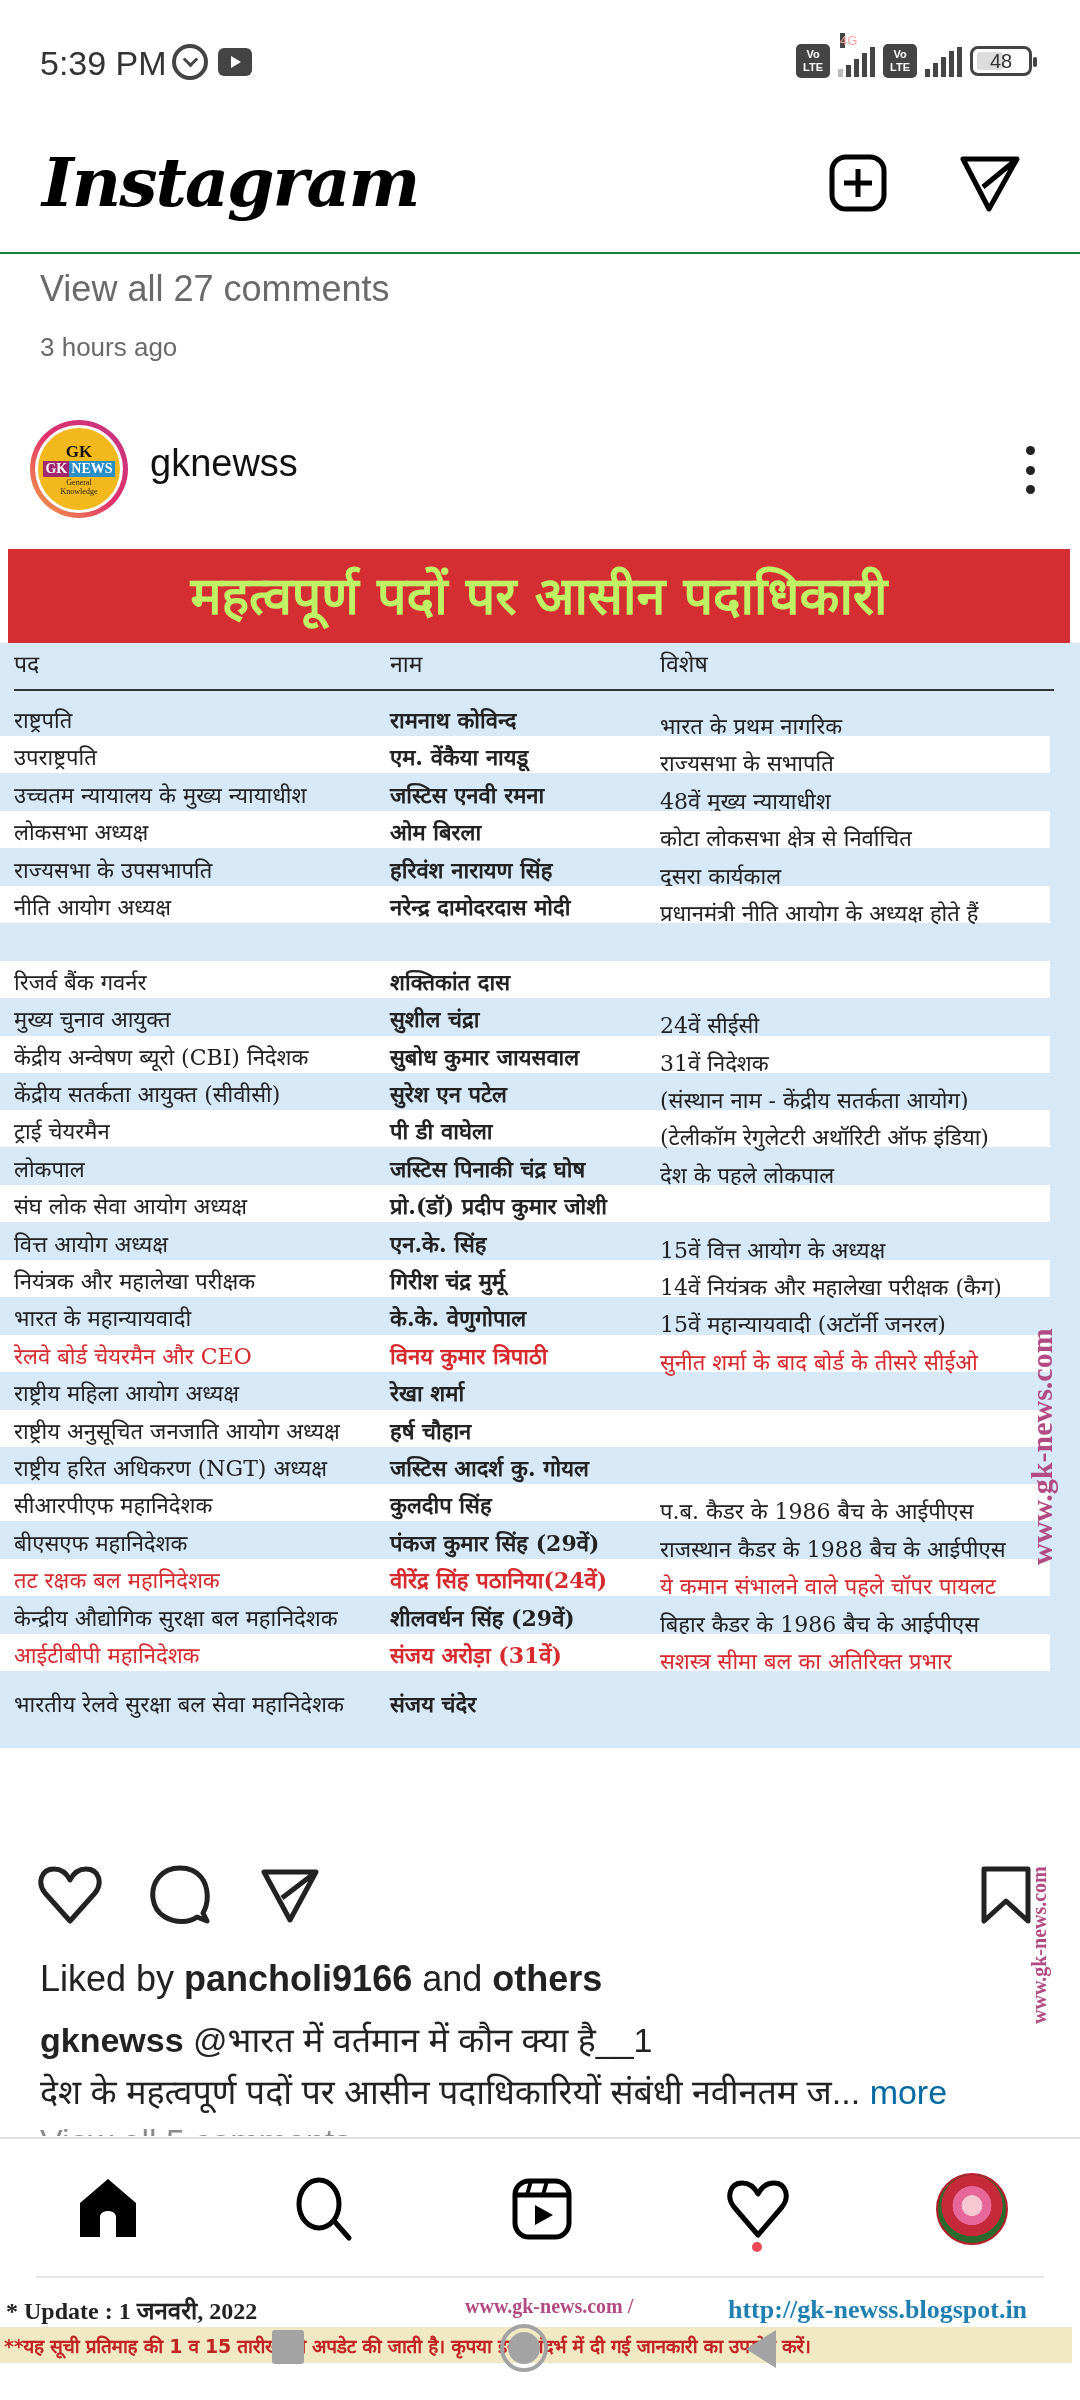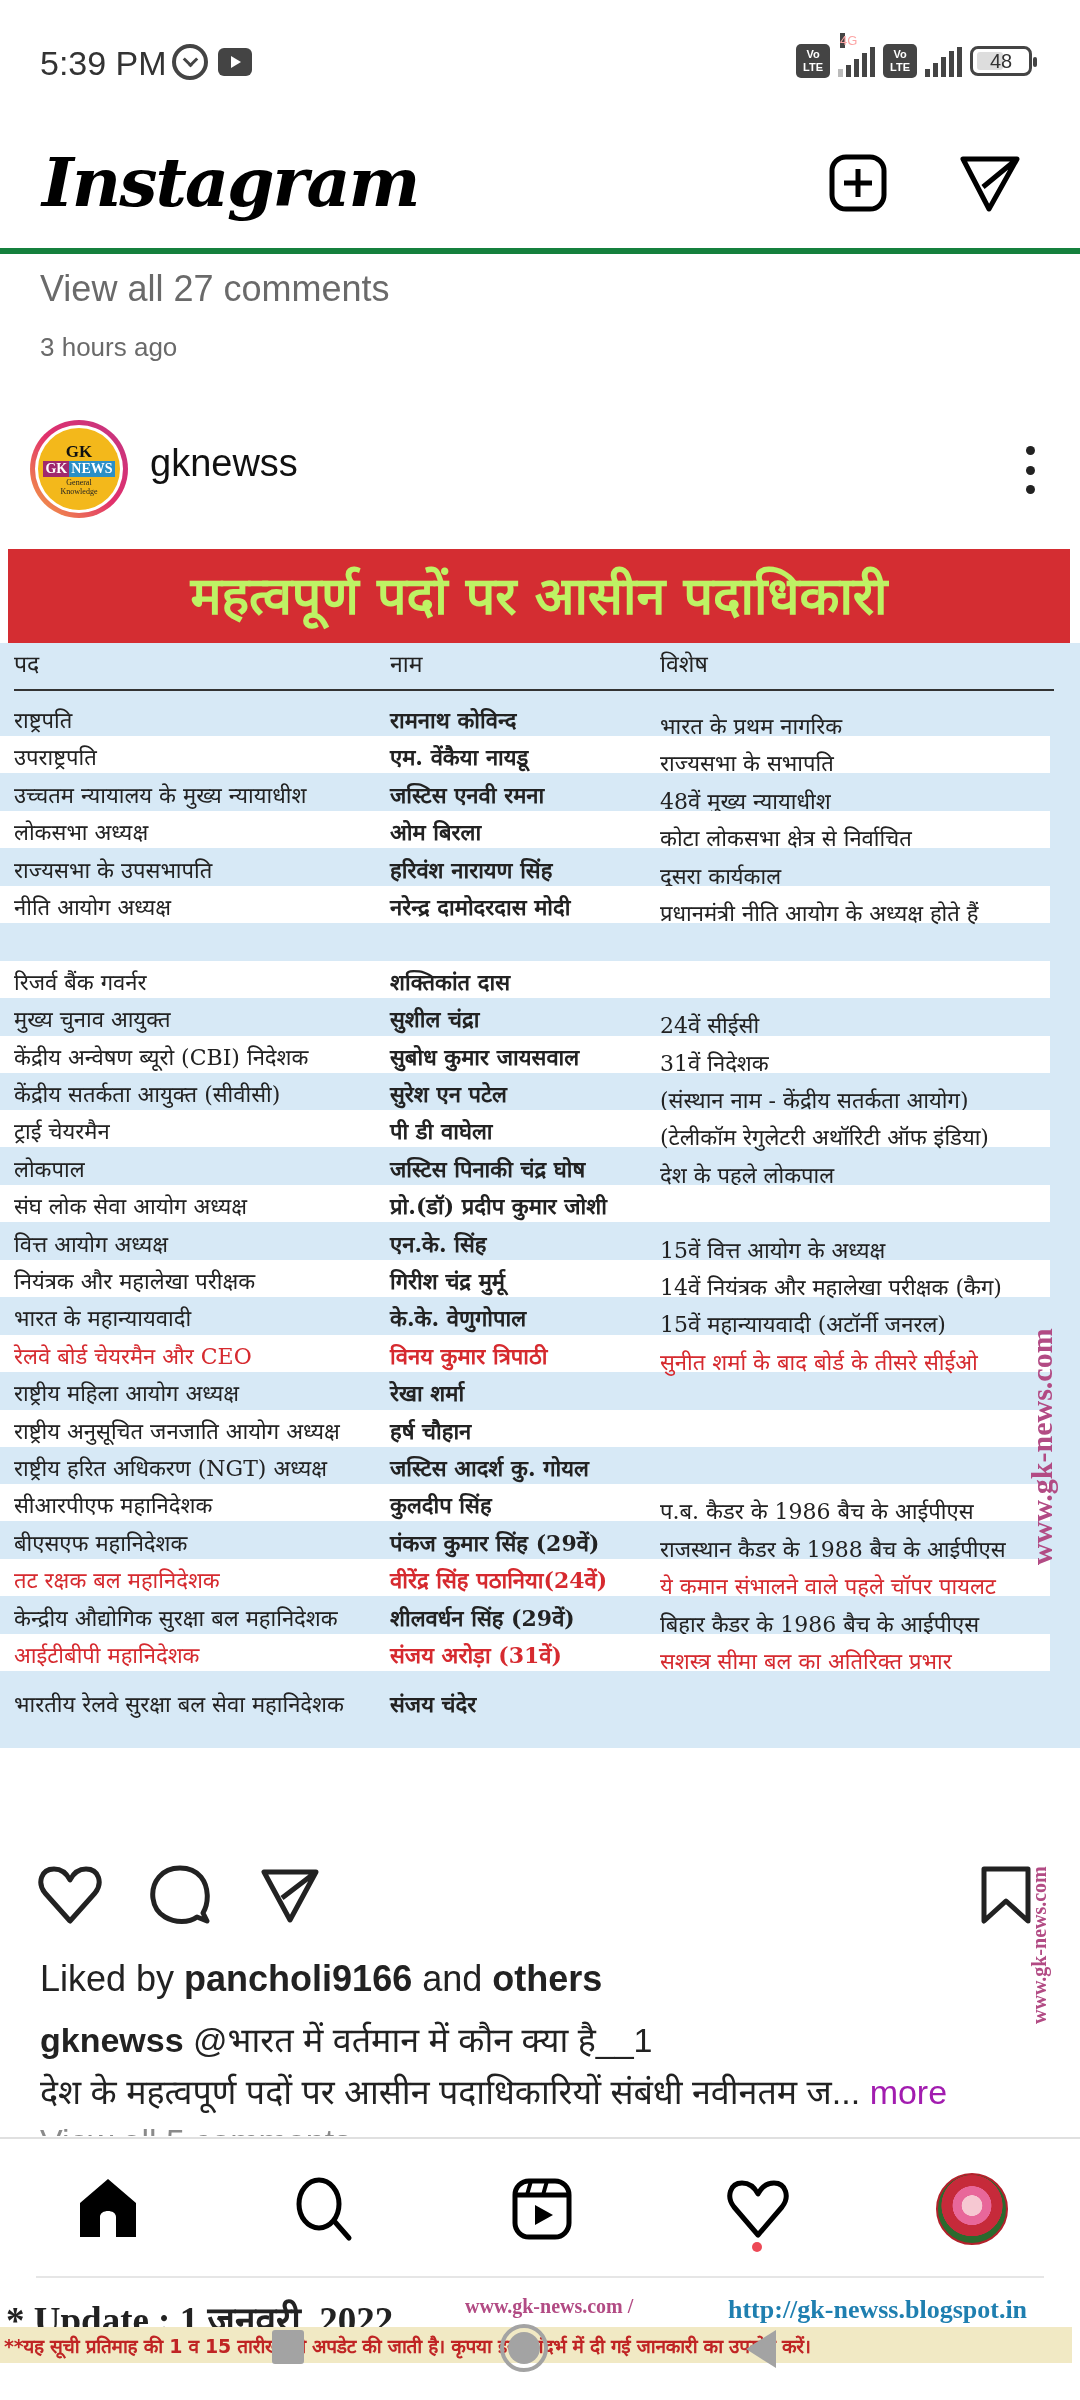--- a/index.html
+++ b/index.html
@@ -18,21 +18,21 @@
   .volte { width: 34px; height: 34px; background: #444; color: #fff; font-size: 11px; border-radius: 5px; text-align: center; line-height: 13px; padding-top: 4px; font-weight: bold; }
   .signal { display: flex; align-items: flex-end; gap: 3px; height: 32px; position: relative; }
   .signal span { display: block; width: 5px; background: #444; }
   .net-label { position: absolute; top: -12px; left: 2px; font-size: 13px; color: #fca5a5; }
   .battery { width: 62px; height: 30px; border: 3px solid #444; border-radius: 8px; display: flex; align-items: center; justify-content: center; position: relative; }
   .battery-fill { position: absolute; left: 4px; top: 3px; bottom: 3px; width: 26px; background: #ddd; border-radius: 3px; }
   .battery-text { position: relative; font-size: 20px; color: #333; }
   .battery::after { content: ""; position: absolute; right: -8px; top: 8px; width: 4px; height: 10px; background: #444; border-radius: 2px; }
 
   
-  .ig-header { position: absolute; top: 130px; left: 0; width: 1080px; height: 124px; border-bottom: 6px solid #15803d; }
+  .ig-header { position: absolute; top: 130px; left: 0; width: 1080px; height: 124px; border-bottom: 2px solid #15803d; }
   .ig-logo { position: absolute; left: 42px; top: 12px; font-family: "DejaVu Serif", serif; font-style: italic; font-size: 68px; font-weight: bold; letter-spacing: -2px; color: #000; }
   .hdr-btn { position: absolute; top: 18px; width: 70px; height: 70px; display: flex; align-items: center; justify-content: center; }
   .hdr-btn.new-post { left: 823px; }
   .hdr-btn.dm { left: 955px; }
 
   
   .view-comments { position: absolute; left: 40px; top: 268px; font-size: 36px; color: #6a6a6a; }
   .time-ago { position: absolute; left: 40px; top: 332px; font-size: 26px; color: #6a6a6a; }
 
   
@@ -61,37 +61,37 @@
   .trow .c2 { position: absolute; left: 390px; top: 5px; white-space: nowrap; font-weight: bold; }
   .trow .c3 { position: absolute; left: 660px; top: 11px; white-space: nowrap; }
   .trow.red { color: #d62a2f; }
   .watermark { position: absolute; font-family: "Liberation Serif", serif; font-weight: bold; color: #b24b84; transform: rotate(-90deg); transform-origin: left top; white-space: nowrap; }
   .wm1 { left: 1025px; top: 1028px; font-size: 30px; }
   .wm2 { left: 1028px; top: 1487px; font-size: 20px; }
   .legend { position: absolute; left: 784px; top: 1683px; display: flex; align-items: center; gap: 18px; }
   .legend-box { width: 34px; height: 34px; background: #e5323a; }
   .legend-text { font-family: "DejaVu Serif", serif; font-weight: bold; font-size: 22px; color: #d62a2f; }
   .img-footer { position: absolute; left: 0; top: 1748px; width: 1080px; height: 50px; }
-  .update { position: absolute; left: 6px; top: 8px; font-family: "Liberation Serif", serif; font-weight: bold; font-size: 37px; color: #222; }
+  .update { position: absolute; left: 6px; top: 8px; font-family: "Liberation Serif", serif; font-weight: bold; font-size: 24px; color: #222; }
   .site1 { position: absolute; left: 465px; top: 10px; font-family: "Liberation Serif", serif; font-weight: bold; font-size: 20px; color: #b24b84; }
   .site2 { position: absolute; left: 728px; top: 10px; font-family: "Liberation Serif", serif; font-weight: bold; font-size: 26px; color: #1f7fb0; }
   .note-bar { position: absolute; left: 0; top: 1790px; width: 1072px; height: 36px; background: #f1e9c4; }
   .note-text { position: absolute; left: 4px; top: 6px; font-family: "DejaVu Sans", sans-serif; font-weight: bold; font-size: 19px; color: #c02424; white-space: nowrap; letter-spacing: -0.3px; }
 
   
   .actions { position: absolute; top: 1845px; left: 0; width: 1080px; height: 100px; }
   .act { position: absolute; top: 10px; width: 80px; height: 80px; display: flex; align-items: center; justify-content: center; }
   .act.like { left: 30px; } .act.comment { left: 140px; } .act.share { left: 250px; } .act.save { left: 966px; }
 
   .liked-by { position: absolute; left: 40px; top: 1958px; font-size: 36px; color: #222; }
   .liked-by b { font-weight: bold; }
   .caption1 { position: absolute; left: 40px; top: 2016px; font-size: 34px; color: #222; white-space: nowrap; }
   .caption1 b { font-weight: bold; }
   .caption2 { position: absolute; left: 40px; top: 2068px; font-size: 34px; color: #222; white-space: nowrap; }
-  .caption2 .more { color: #a21caf; }
+  .caption2 .more { color: #0369a1; }
   .view-more-cut { position: absolute; left: 40px; top: 2122px; font-size: 34px; color: #8a8a8a; height: 14px; overflow: hidden; }
 
   
   .bottom-nav { position: absolute; top: 2137px; left: 0; width: 1080px; height: 140px; background: #fff; border-top: 2px solid #e0e0e0; }
   .nav-btn { position: absolute; top: 30px; width: 80px; height: 80px; display: flex; align-items: center; justify-content: center; }
   .nav-btn.home { left: 68px; } .nav-btn.search { left: 285px; } .nav-btn.reels { left: 502px; } .nav-btn.activity { left: 718px; } .nav-btn.profile { left: 932px; }
   .notif-dot { position: absolute; left: 752px; top: 103px; width: 10px; height: 10px; border-radius: 50%; background: #ed4956; }
   .profile-pic { width: 72px; height: 72px; border-radius: 50%; background: radial-gradient(circle at 50% 45%, #f6c8d2 0 20%, #e8679a 21% 38%, #c62a3a 39% 60%, #2b6a2e 61% 100%); border: 2px solid #b3202a; }
   .sys-divider { position: absolute; top: 2276px; left: 36px; width: 1008px; height: 2px; background: #e6e6e6; }
 

